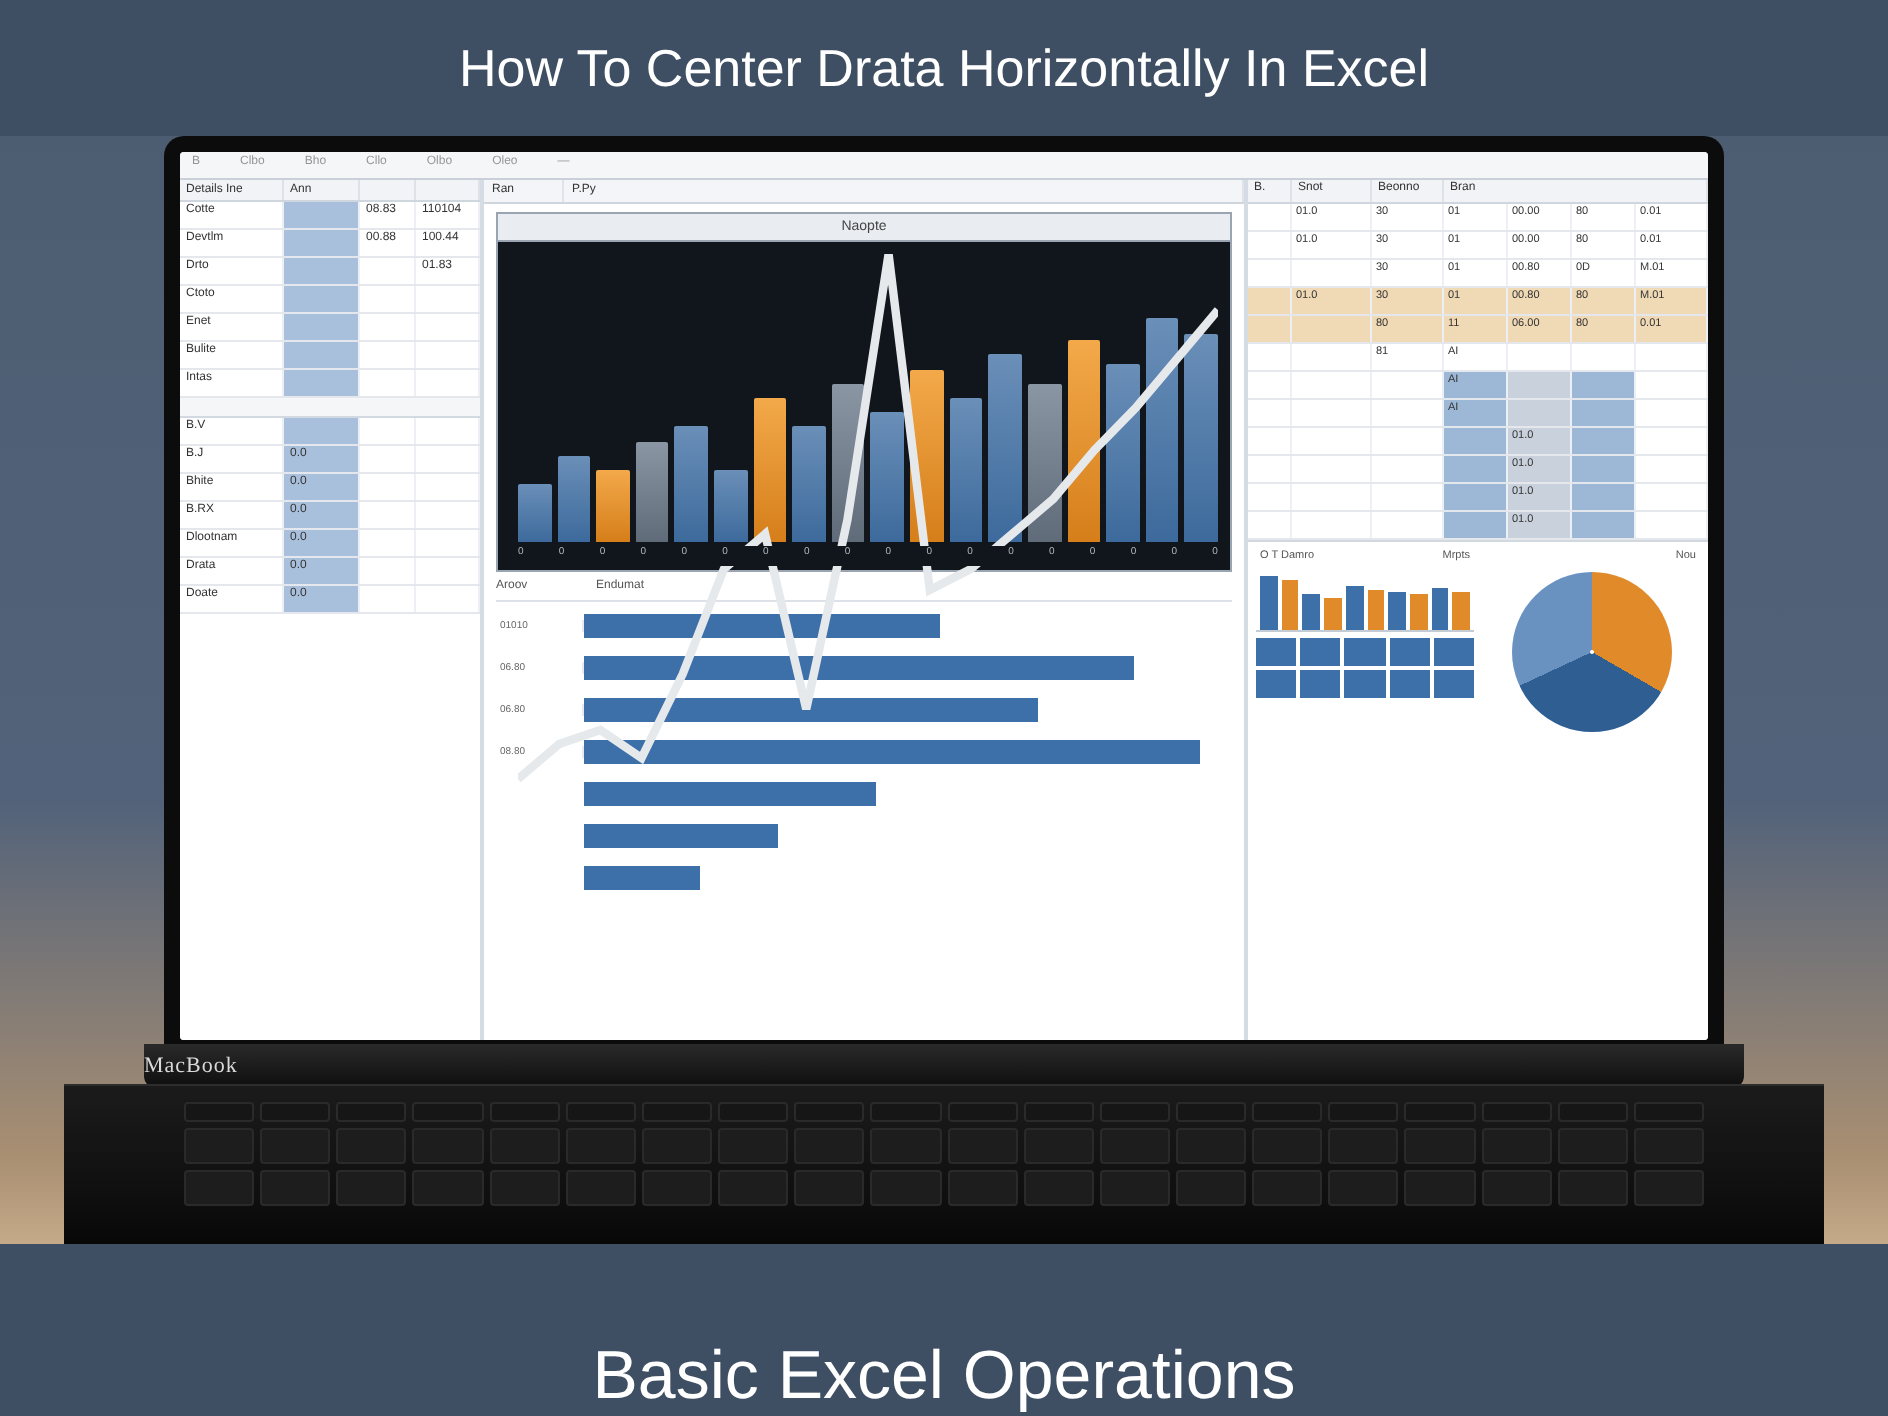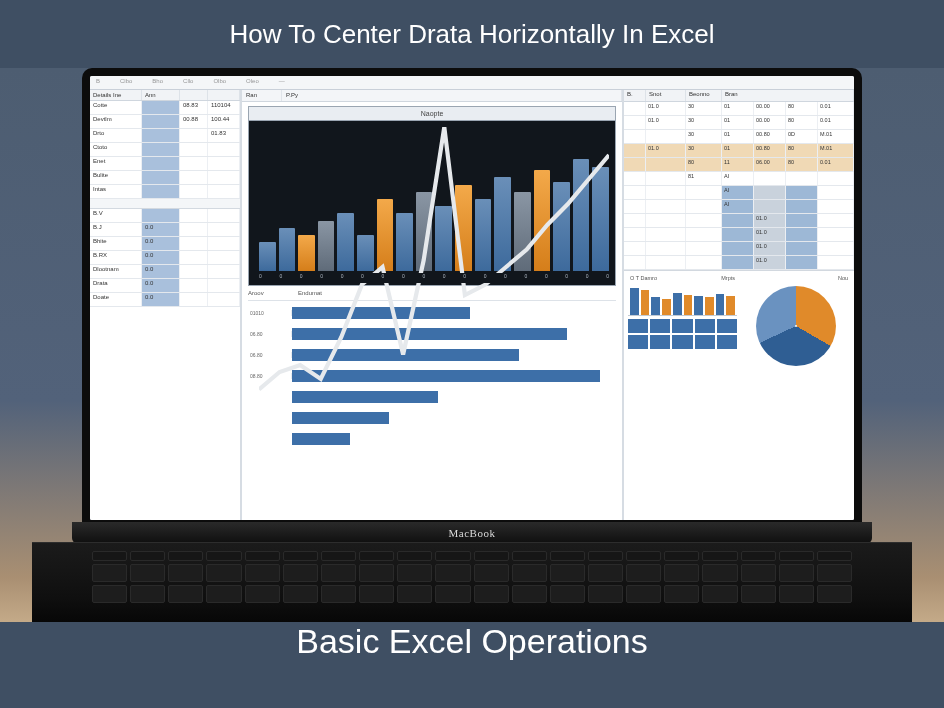--- a/index.html
+++ b/index.html
@@ -20,21 +20,21 @@
     color: #fff;
     font-size: 26px;
     font-weight: 400;
   }
   .bottom-banner {
     position: absolute;
     bottom: 0; left: 0; right: 0;
     height: 86px;
     background: #3f4f63;
     display: flex;
-    align-items: flex-start;
+    align-items: flex-end;
     justify-content: center;
     color: #fff;
     font-size: 34px;
     font-weight: 400;
   }
   .stage {
     position: absolute;
     top: 68px; left: 0; right: 0;
     height: 554px;
     background: linear-gradient(#4d5d71 0%, #52627a 60%, #a98f72 92%, #c4aa88 100%);
@@ -290,21 +290,21 @@
   }
   
   .hinge {
     position: absolute;
     bottom: 78px; left: 40px; right: 40px;
     height: 22px;
     background: linear-gradient(#2a2a2a,#0e0e0e);
     border-radius: 0 0 6px 6px;
     display: flex;
     align-items: center;
-    justify-content: center;
+    justify-content: flex-start;
   }
   .brand {
     color: #d9d9d9;
     font-size: 11px;
     font-family: Georgia, serif;
     letter-spacing: 0.5px;
   }
   .deck {
     position: absolute;
     bottom: 0; left: 0; right: 0;

